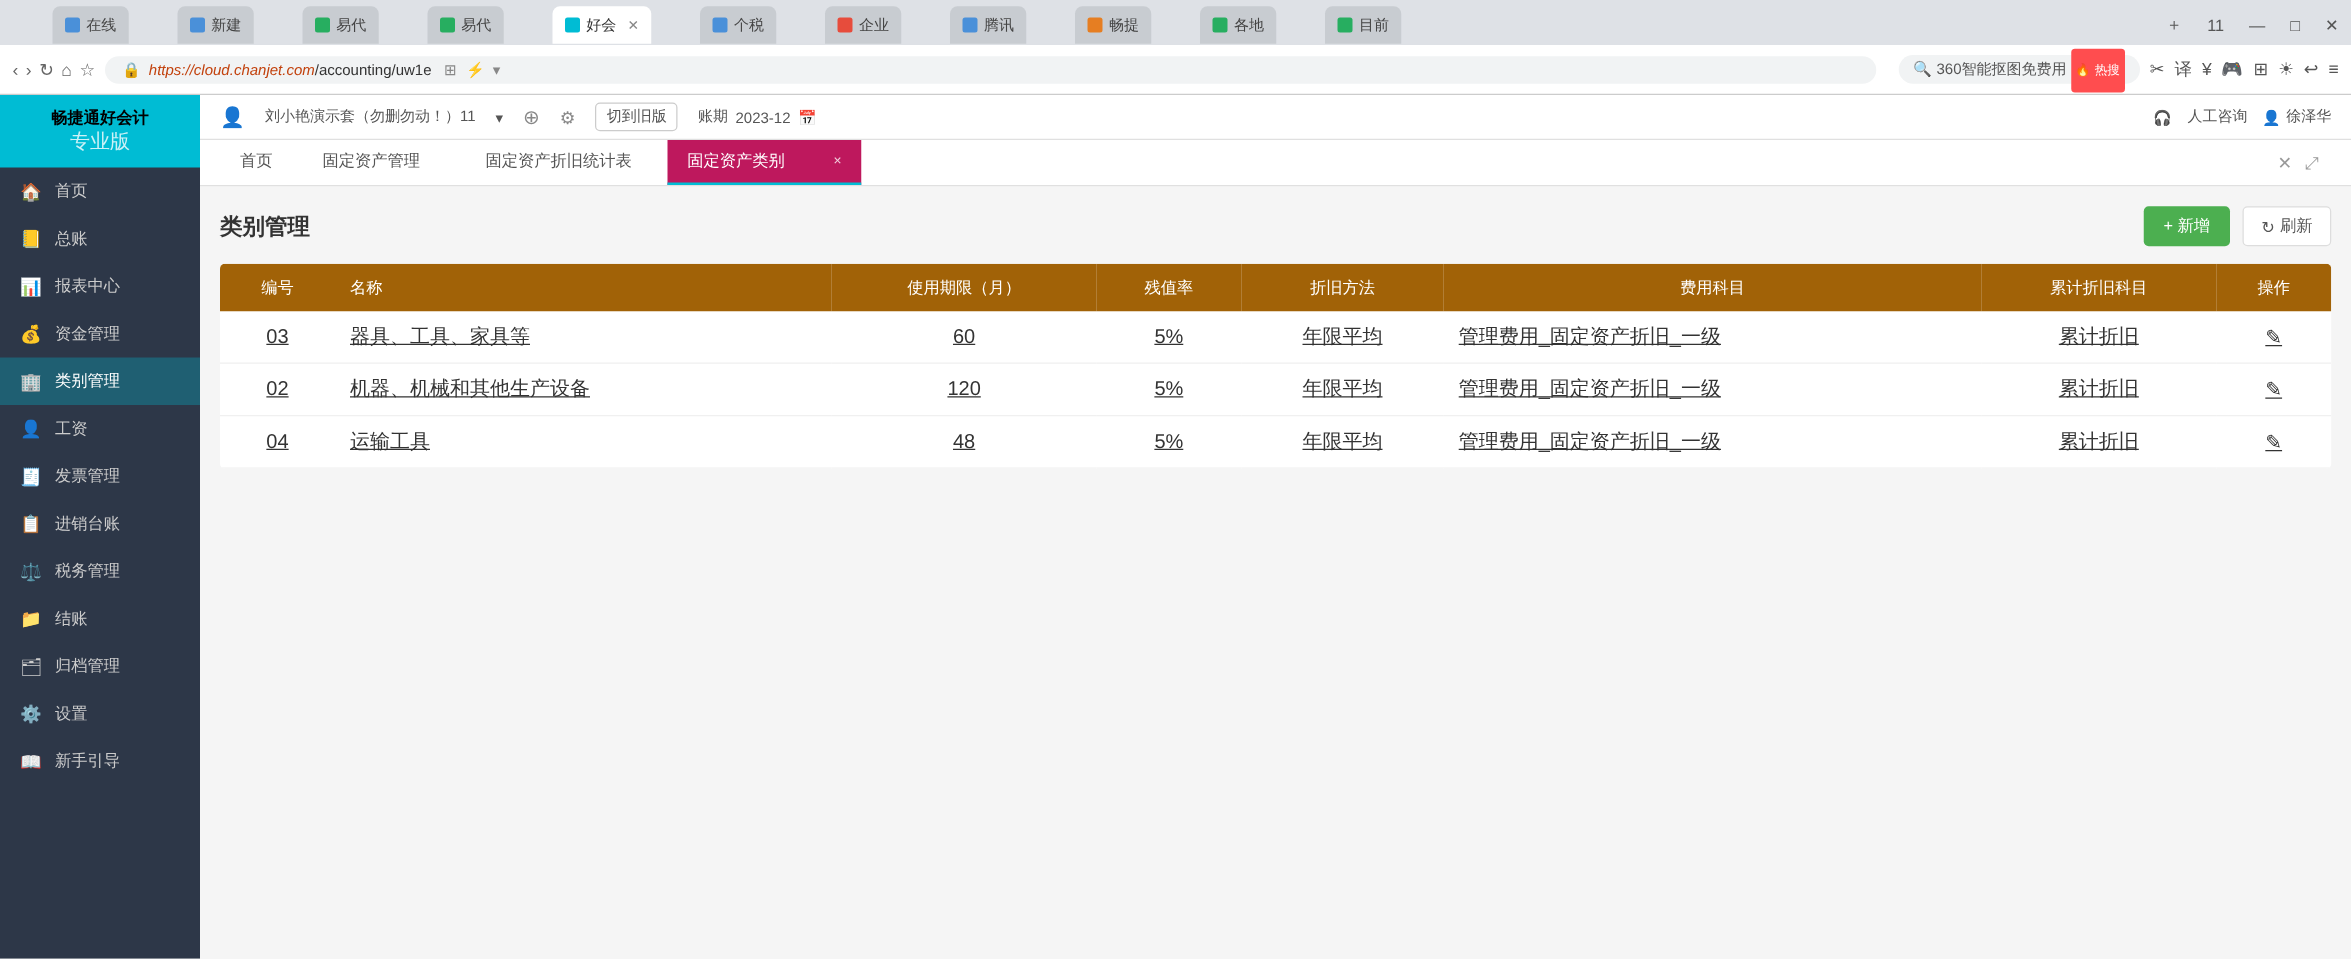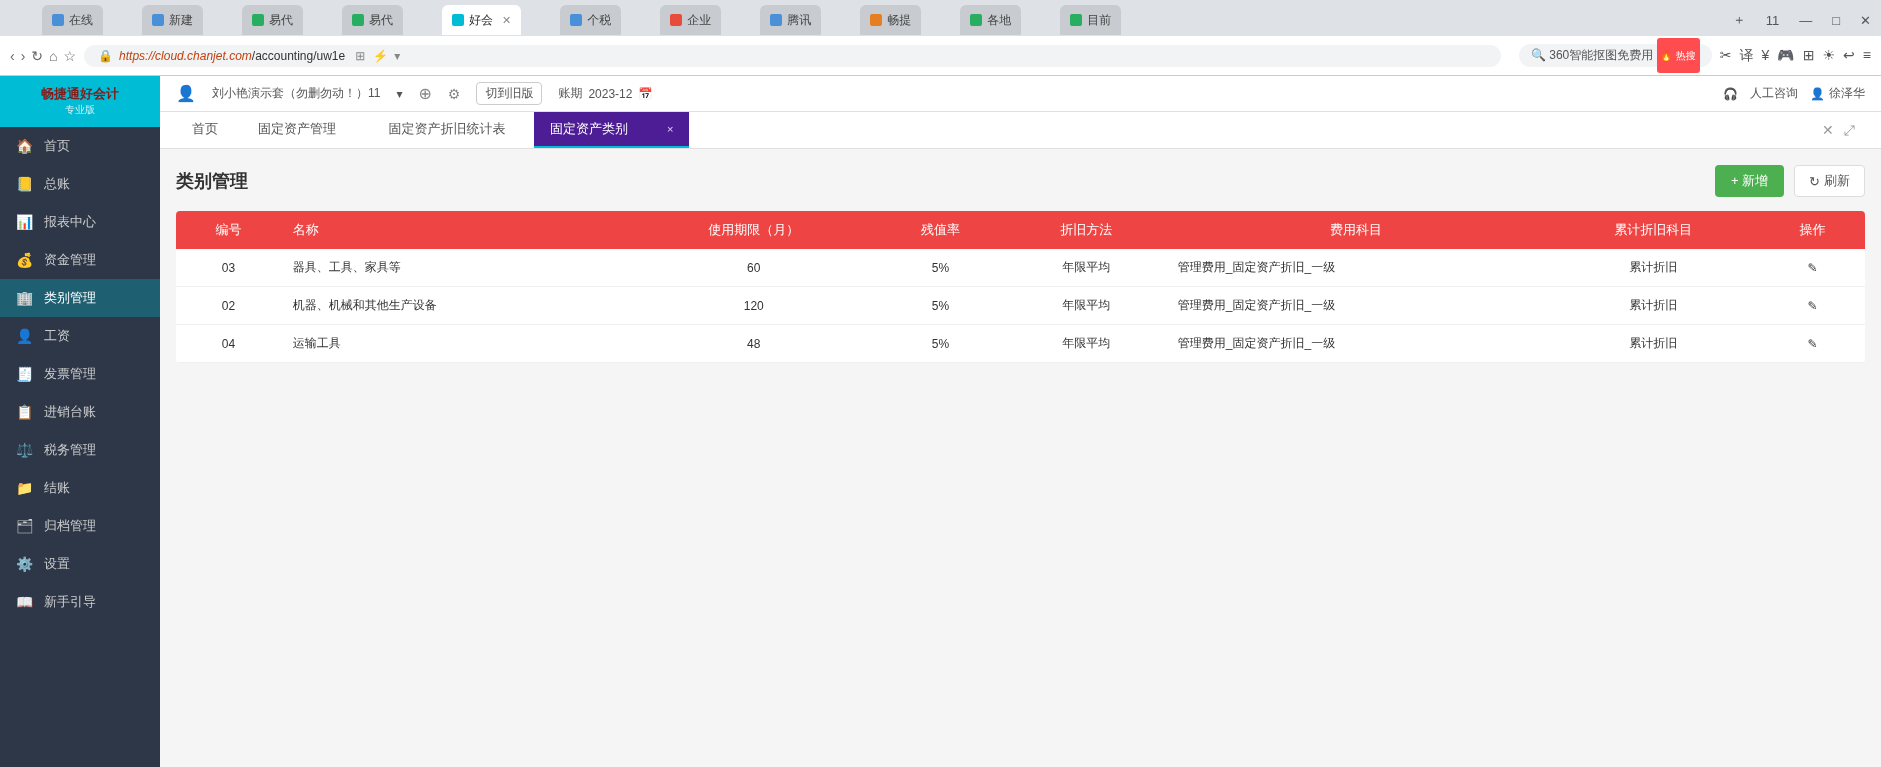--- a/index.html
+++ b/index.html
@@ -24,60 +24,60 @@
     .search-box { background: #f1f3f4; border-radius: 16px; padding: 3px 12px; font-size: 12px; color: #555; }
     .toolbar-icons { display: flex; gap: 8px; color: #555; font-size: 14px; }
     .toolbar-icons span { cursor: pointer; }
 
     
     .app-layout { display: flex; height: calc(767px - 76px); }
 
     
     .sidebar { width: 160px; background: #2d3748; color: #fff; display: flex; flex-direction: column; flex-shrink: 0; }
     .sidebar-logo { background: #00bcd4; padding: 10px; text-align: center; }
-    .sidebar-logo-text { font-size: 13px; font-weight: bold; color: #7f1d1d; line-height: 1.3; }
-    .sidebar-logo-sub { font-size: 10px; color: rgba(255,255,255,0.8); }
+    .sidebar-logo-text { font-size: 13px; font-weight: bold; color: #000000; line-height: 1.3; }
+    .sidebar-logo-sub { font-size: 16px; color: rgba(255,255,255,0.8); }
     .sidebar-menu { flex: 1; overflow-y: auto; }
     .sidebar-item { display: flex; align-items: center; gap: 10px; padding: 10px 16px; cursor: pointer; color: #ccc; font-size: 13px; }
     .sidebar-item.active { background: rgba(0,188,212,0.3); color: #fff; }
     .sidebar-icon { font-size: 14px; width: 18px; text-align: center; }
 
     
     .main-content { flex: 1; display: flex; flex-direction: column; background: #f5f5f5; overflow: hidden; }
 
     
     .top-bar { background: #fff; padding: 6px 16px; display: flex; align-items: center; gap: 16px; border-bottom: 1px solid #e0e0e0; font-size: 12px; color: #555; }
     .user-info { font-size: 12px; color: #555; }
     .period-info { display: flex; align-items: center; gap: 6px; }
     .switch-btn { border: 1px solid #ccc; border-radius: 4px; padding: 2px 8px; cursor: pointer; font-size: 12px; color: #555; background: #fff; }
     .top-bar-right { margin-left: auto; display: flex; align-items: center; gap: 12px; font-size: 12px; color: #555; }
     .avatar-area { display: flex; align-items: center; gap: 4px; }
 
     
     .breadcrumb-tabs { background: #fff; display: flex; align-items: center; padding: 0 16px; border-bottom: 1px solid #e0e0e0; gap: 0; }
     .breadcrumb-tab { padding: 8px 16px; font-size: 13px; color: #555; cursor: pointer; border-bottom: 2px solid transparent; display: flex; align-items: center; gap: 6px; }
-    .breadcrumb-tab.active { color: #fff; background: #4c1d95; border-bottom: 2px solid #00bcd4; gap: 39px; }
+    .breadcrumb-tab.active { color: #fff; background: #be185d; border-bottom: 2px solid #00bcd4; gap: 39px; }
     .breadcrumb-tab .tab-close-x { color: rgba(255,255,255,0.7); font-size: 11px; cursor: pointer; }
     .breadcrumb-tab.active .tab-close-x { color: rgba(255,255,255,0.8); }
     .breadcrumb-sep { color: #bbb; font-size: 12px; padding: 0 4px; }
 
     
     .page-content { flex: 1; padding: 16px; overflow: auto; }
     .page-header { display: flex; align-items: center; justify-content: space-between; margin-bottom: 14px; }
     .page-title { font-size: 18px; font-weight: bold; color: #333; }
     .header-actions { display: flex; gap: 10px; }
     .btn-add { background: #4caf50; color: #fff; border: none; border-radius: 4px; padding: 6px 16px; font-size: 13px; cursor: pointer; display: flex; align-items: center; gap: 4px; }
     .btn-refresh { background: #fff; color: #555; border: 1px solid #ddd; border-radius: 4px; padding: 6px 14px; font-size: 13px; cursor: pointer; display: flex; align-items: center; gap: 4px; }
 
     
     .data-table { width: 100%; border-collapse: collapse; background: #fff; border-radius: 4px; overflow: hidden; }
-    .data-table thead tr { background: #ef4444; color: #fff; }
+    .data-table thead tr { background: #a16207; color: #fff; }
     .data-table thead th { padding: 10px 12px; font-size: 13px; font-weight: normal; text-align: center; white-space: nowrap; }
     .data-table tbody tr { border-bottom: 1px solid #f0f0f0; }
-    .data-table tbody td { padding: 10px 12px; font-size: 12px; color: #333; text-align: center; vertical-align: middle; }
+    .data-table tbody td { padding: 10px 12px; font-size: 16px; color: #333; text-align: center; vertical-align: middle; text-decoration: underline; }
     .data-table tbody td:nth-child(2) { text-align: left; }
     .td-code { color: #00bcd4; cursor: pointer; }
     .td-edit-icon { color: #999; cursor: pointer; font-size: 14px; }
     .th-left { text-align: left !important; }
 
     .breadcrumb-area { display: flex; align-items: center; flex: 1; }
     .window-ctrl-area { display: flex; align-items: center; gap: 10px; padding: 0 10px; }
   </style>
 </head>
 <body>

